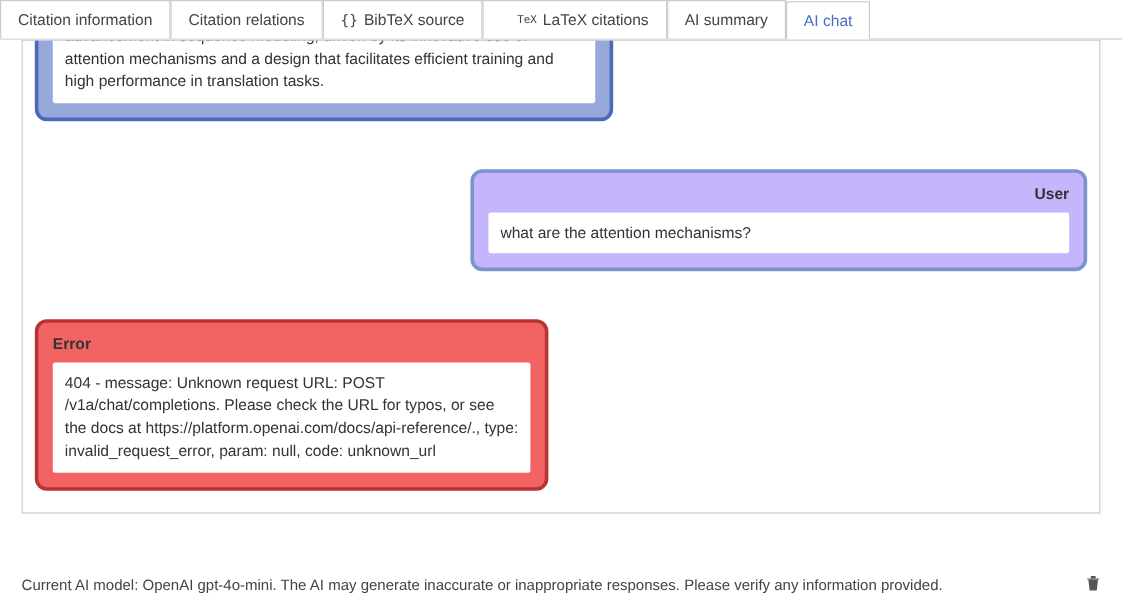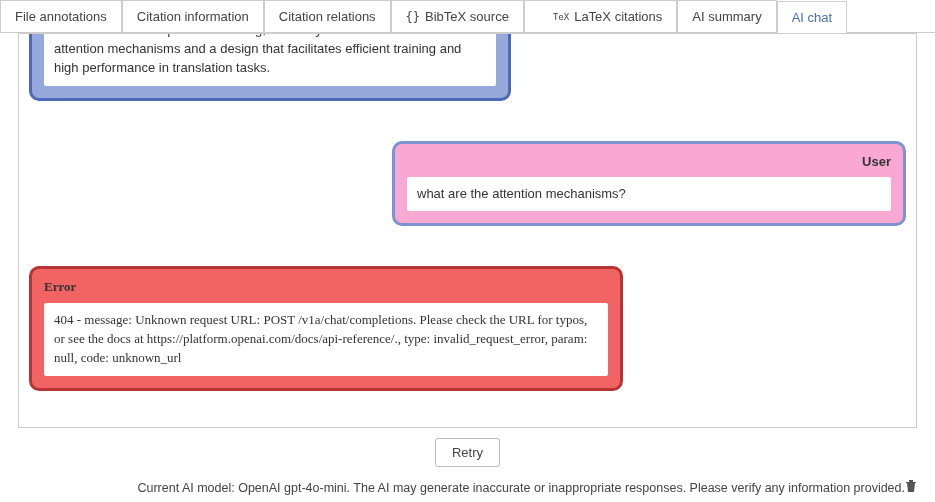--- a/index.html
+++ b/index.html
@@ -75,35 +75,34 @@
     color: #333;
   }
   .assistant {
     background: #96a9da;
     border: 3px solid #4d6aba;
     width: 482px;
     margin-left: 2px;
     margin-top: 0;
   }
   .user {
-    background: #f9a8d4;
+    background: #c4b5fd;
     border: 3px solid #7b93cf;
     width: 514px;
     margin-left: auto;
     margin-right: 2px;
     margin-top: 40px;
   }
   .user .role-label { text-align: right; }
   .error {
     background: #f26464;
     border: 3px solid #b83434;
-    width: 594px;
+    width: 428px;
     margin-left: 2px;
     margin-top: 40px;
-    font-family: Liberation Serif, serif;
   }
   .button-row {
     display: flex;
     justify-content: center;
     gap: 12px;
     margin-top: 10px;
   }
   .btn {
     border: 1px solid #bbb;
     background: #fff;
@@ -113,33 +112,30 @@
     border-radius: 3px;
     cursor: pointer;
   }
   .footer {
     position: absolute;
     bottom: 6px;
     left: 18px;
     right: 18px;
     display: flex;
     align-items: center;
-    justify-content: flex-end;
+    justify-content: space-between;
     font-size: 12.5px;
     color: #444;
   }
   .trash-icon svg { width: 12px; height: 14px; fill: #555; }
 </style>
 </head>
 <body>
 
 <div class="tabs">
-  <div class="tab">
-      <span>File annotations</span>
-    </div>
   <div class="tab">
       <span>Citation information</span>
     </div>
   <div class="tab">
       <span>Citation relations</span>
     </div>
   <div class="tab">
       <span class="tab-icon">{}</span>
       <span>BibTeX source</span>
     </div>
@@ -166,21 +162,20 @@
       <div class="content">what are the attention mechanisms?</div>
     </div>
     <div class="msg error">
       <div class="role-label">Error</div>
       <div class="content">404 - message: Unknown request URL: POST /v1a/chat/completions. Please check the URL for typos, or see the docs at https://platform.openai.com/docs/api-reference/., type: invalid_request_error, param: null, code: unknown_url</div>
     </div>
   </div>
 </div>
 
 <div class="button-row">
-  <button class="btn">Retry</button>
 </div>
 
 <div class="footer">
   <span>Current AI model: OpenAI gpt-4o-mini. The AI may generate inaccurate or inappropriate responses. Please verify any information provided.</span>
   <span class="trash-icon">
     <svg viewBox="0 0 12 14">
       <path d="M1 3h10v1H1z"></path>
         <path d="M4 1h4v2H4z"></path>
         <path d="M2 4h8l-1 9H3z"></path>
     </svg>

